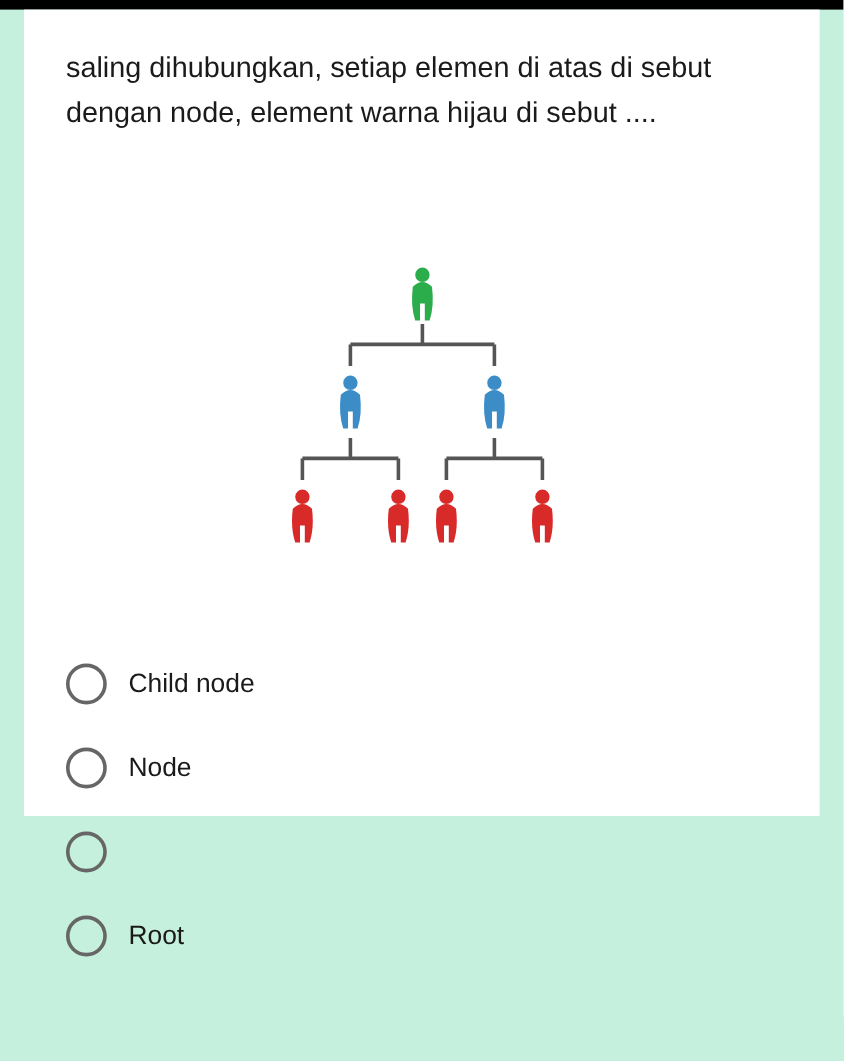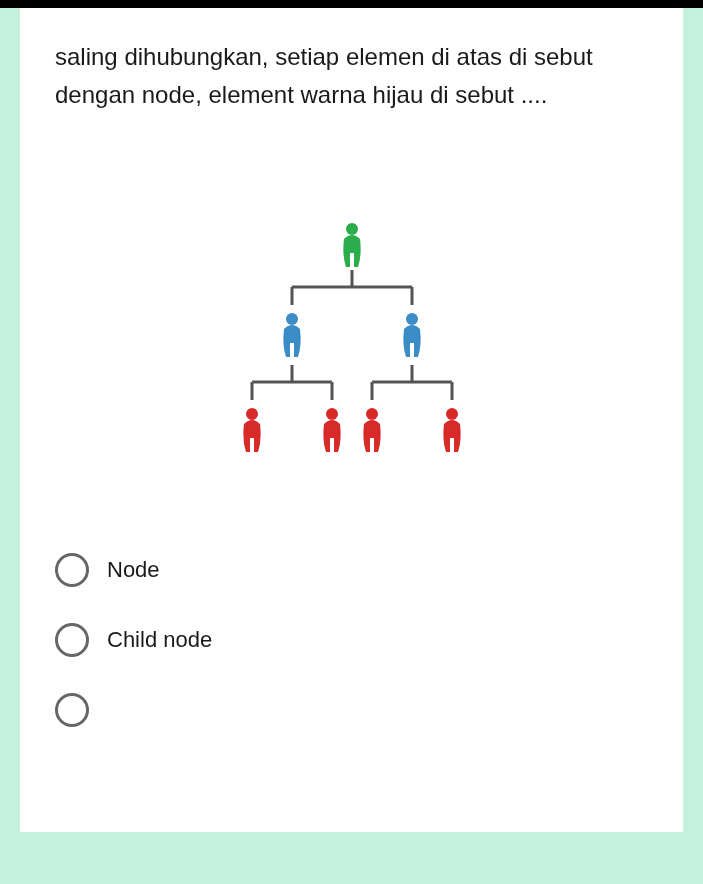--- a/index.html
+++ b/index.html
@@ -12,21 +12,21 @@
       position: relative;
     }
     .top-bar {
       width: 100%;
       height: 8px;
       background: #000;
     }
     .card {
       background: #fff;
       margin: 0 20px;
-      height: 824px;
+      height: 672px;
       padding: 30px 35px 0 35px;
       position: relative;
     }
     .question-text {
       font-size: 24px;
       color: #1a1a1a;
       line-height: 1.6;
       margin-bottom: 40px;
     }
     .diagram {
@@ -93,24 +93,28 @@
       <use href="#person" x="50" y="215" fill="#d92a2a"></use>
       <use href="#person" x="130" y="215" fill="#d92a2a"></use>
       <use href="#person" x="170" y="215" fill="#d92a2a"></use>
       <use href="#person" x="250" y="215" fill="#d92a2a"></use>
     </svg>
   </div>
 
   <div class="options">
     <div class="option-row">
       <span class="radio-circle"></span>
+      <span class="option-label">Child node</span>
+    </div>
+    <div class="option-row">
+      <span class="radio-circle"></span>
       <span class="option-label">Node</span>
     </div>
     <div class="option-row">
       <span class="radio-circle"></span>
-      <span class="option-label">Child node</span>
     </div>
     <div class="option-row">
       <span class="radio-circle"></span>
+      <span class="option-label">Root</span>
     </div>
   </div>
 
 </div>
 
 </body></html>

